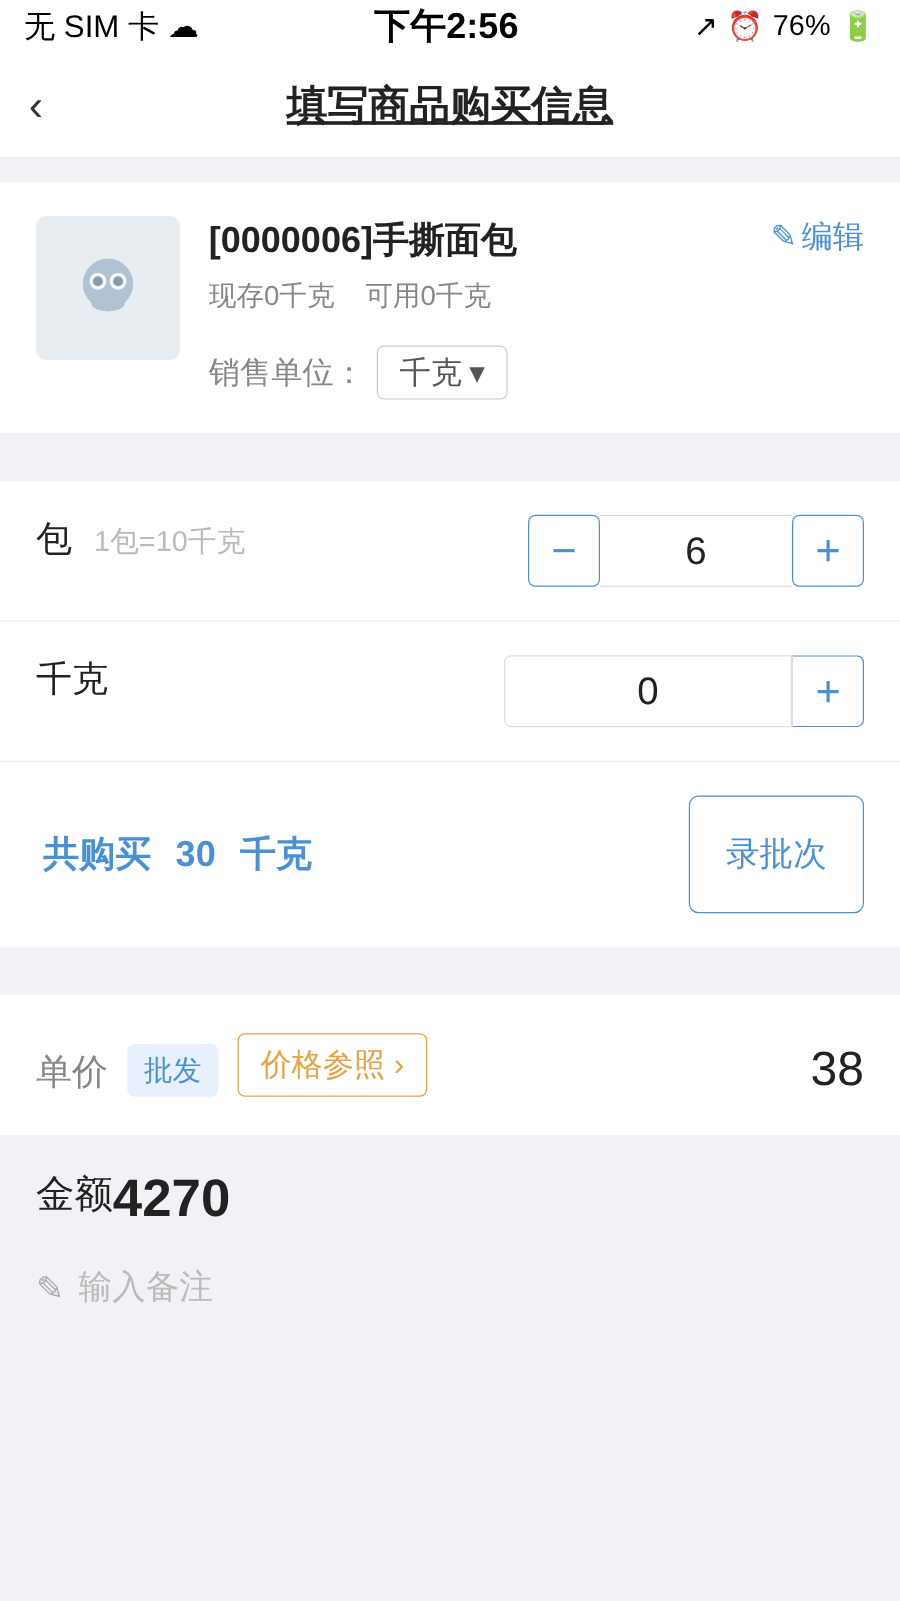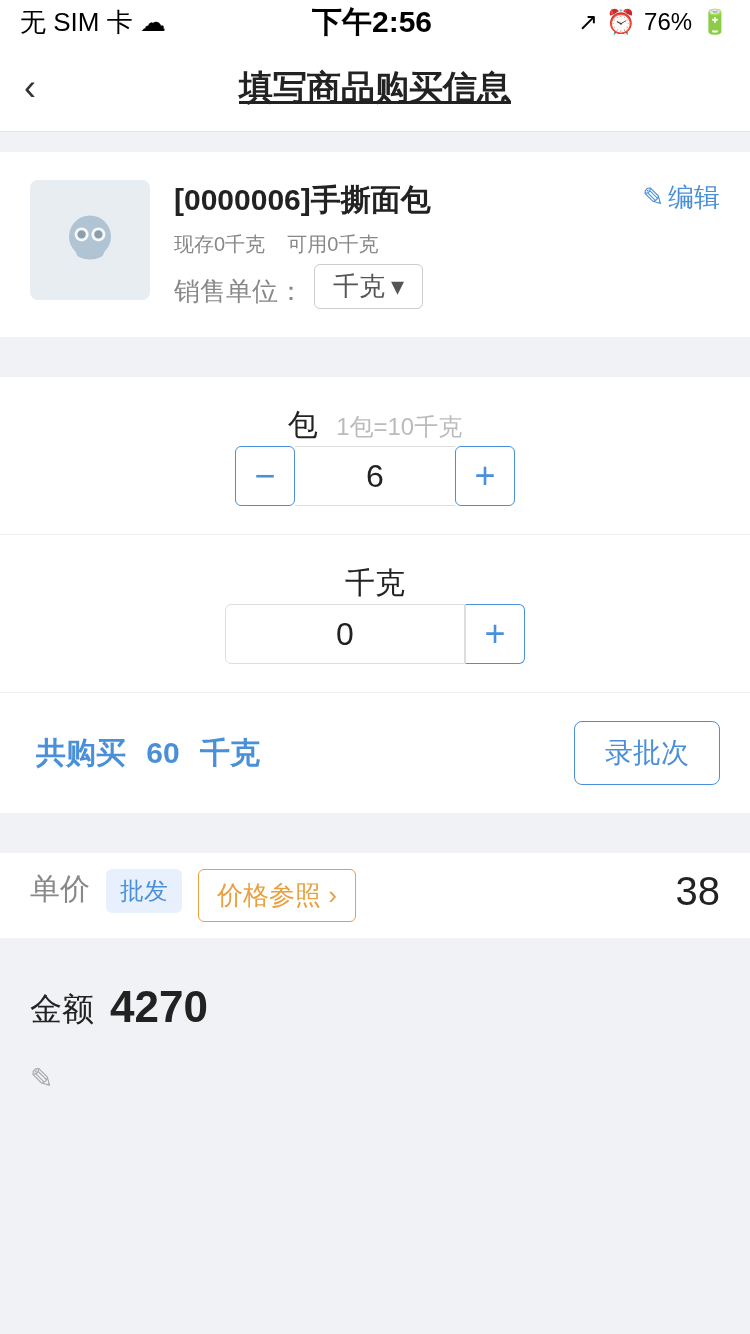--- a/index.html
+++ b/index.html
@@ -68,22 +68,22 @@
       background: #e8edf2;
       border-radius: 8px;
       display: flex;
       align-items: center;
       justify-content: center;
       flex-shrink: 0;
       overflow: hidden;
     }
     .product-thumb svg { width: 70px; height: 70px; opacity: 0.6; }
     .product-info { flex: 1; }
-    .product-stock { font-size: 20px; color: #888; margin-top: 10px; }
-    .product-unit { font-size: 26px; color: #888; margin-top: 6px; display: flex; align-items: flex-end; gap: 10px; }
+    .product-stock { font-size: 23px; color: #888; margin-top: 10px; }
+    .product-unit { font-size: 26px; color: #888; margin-top: 26px; display: flex; align-items: center; gap: 10px; }
     .unit-selector {
       border: 1px solid #ccc;
       border-radius: 6px;
       padding: 4px 18px;
       font-size: 26px;
       color: #555;
       background: #fff;
       display: inline-flex;
       align-items: center;
       gap: 6px;
@@ -96,24 +96,22 @@
       gap: 4px;
     }
 
     
     .section {
       background: #fff;
       margin-top: 20px;
     }
     .input-row {
       display: flex;
-      align-items: center;
       padding: 28px 30px;
       border-bottom: 1px solid #f0f0f0;
-      flex-direction: column;
     }
     .input-label { font-size: 30px; color: #222; flex: 1; }
     .input-hint { font-size: 24px; color: #bbb; margin-left: 10px; }
     .qty-control {
       display: flex;
       align-items: center;
       gap: 0;
     }
     .qty-btn {
       width: 60px;
@@ -158,32 +156,32 @@
       align-items: center;
       justify-content: space-between;
     }
     .total-text { font-size: 30px; color: #222; }
     .total-text span { color: #4a90d9; font-weight: 600; margin: 4px 6px; }
     .record-btn {
       border: 1px solid #4a90d9;
       color: #4a90d9;
       background: #fff;
       border-radius: 8px;
-      padding: 12px 30px;
+      padding: 29px 30px;
       font-size: 28px;
       cursor: pointer;
     }
 
     
     .price-section {
       background: #fff;
       margin-top: 20px;
-      padding: 16px 30px;
-      display: flex;
-      align-items: flex-start;
+      padding: 32px 30px;
+      display: flex;
+      align-items: flex-end;
       gap: 16px;
     }
     .price-label { font-size: 30px; color: #888; }
     .price-tag {
       background: #e8f0fe;
       color: #4a90d9;
       font-size: 24px;
       padding: 6px 14px;
       border-radius: 6px;
     }
@@ -200,24 +198,22 @@
       cursor: pointer;
     }
     .price-value {
       margin-left: auto;
       font-size: 40px;
       color: #222;
       font-weight: 500;
     }
     .amount-row {
       display: flex;
-      align-items: flex-end;
-      gap: 16px;
+      align-items: flex-start;
       margin-bottom: 20px;
-      margin-top: 16px;
     }
     .amount-label { font-size: 32px; color: #222; }
     .amount-value { font-size: 44px; color: #222; font-weight: 600; }
     .remark-row {
       display: flex;
       align-items: center;
       gap: 12px;
       padding: 10px 0 20px 0;
     }
     .remark-text { font-size: 28px; color: #bbb; }
@@ -310,21 +306,21 @@
     <div class="qty-control">
       <input class="qty-input-only" type="text" value="0" style="">
       <button class="qty-btn" style="border-radius:0 6px 6px 0; border-left:1px solid #ddd;">+</button>
     </div>
   </div>
 </div>
 
 <div class="total-row">
   <div class="total-text">
     <span>共购买</span>
-    <span>60</span>
+    <span>30</span>
     <span>千克</span>
   </div>
   <button class="record-btn">录批次</button>
 </div>
 
 <div class="divider"></div>
 
 <div class="price-section">
   <span class="price-label">单价</span>
   <span class="price-tag">批发</span>
@@ -332,16 +328,17 @@
   <span class="price-value">38</span>
 </div>
 
 <div style="background:#f0f2f5; padding: 28px 30px 0 30px;">
   <div class="amount-row">
     <span class="amount-label">金额</span>
     <span class="amount-value">4270</span>
   </div>
   <div class="remark-row">
     <span style="color:#aaa;font-size:28px;">✎</span>
+    <span class="remark-text">输入备注</span>
   </div>
 </div>
 
 <div class="content-fill"></div>
 
 </body></html>

